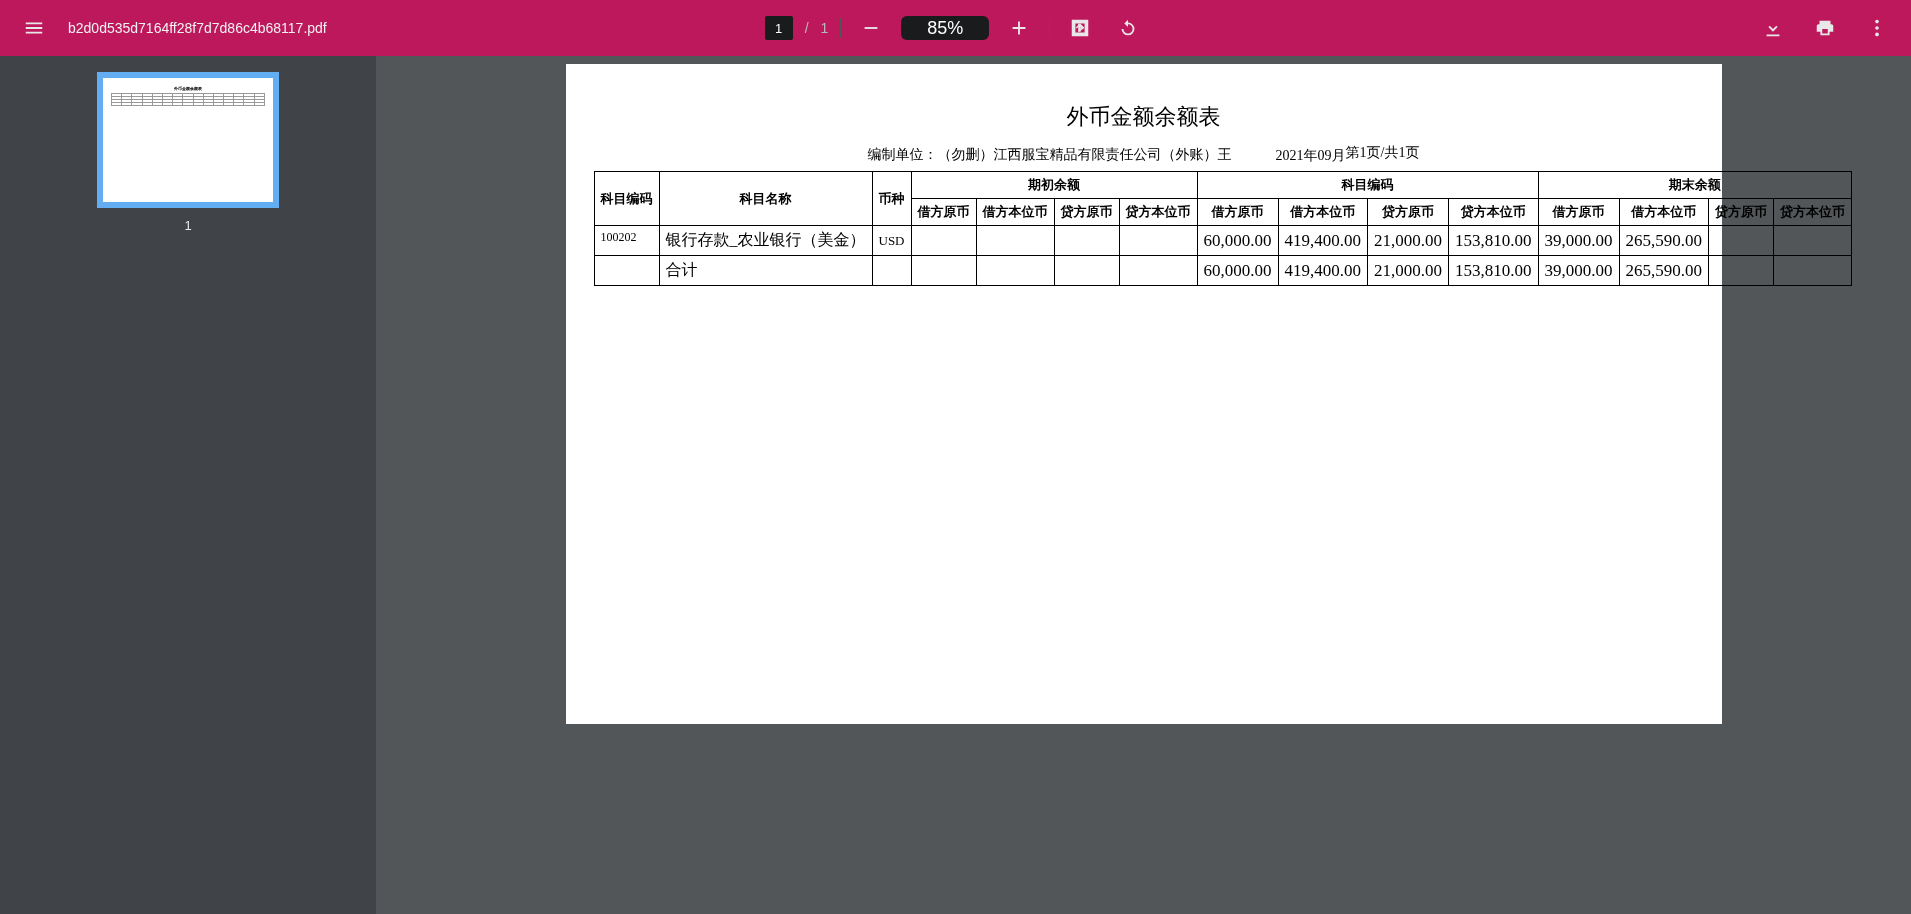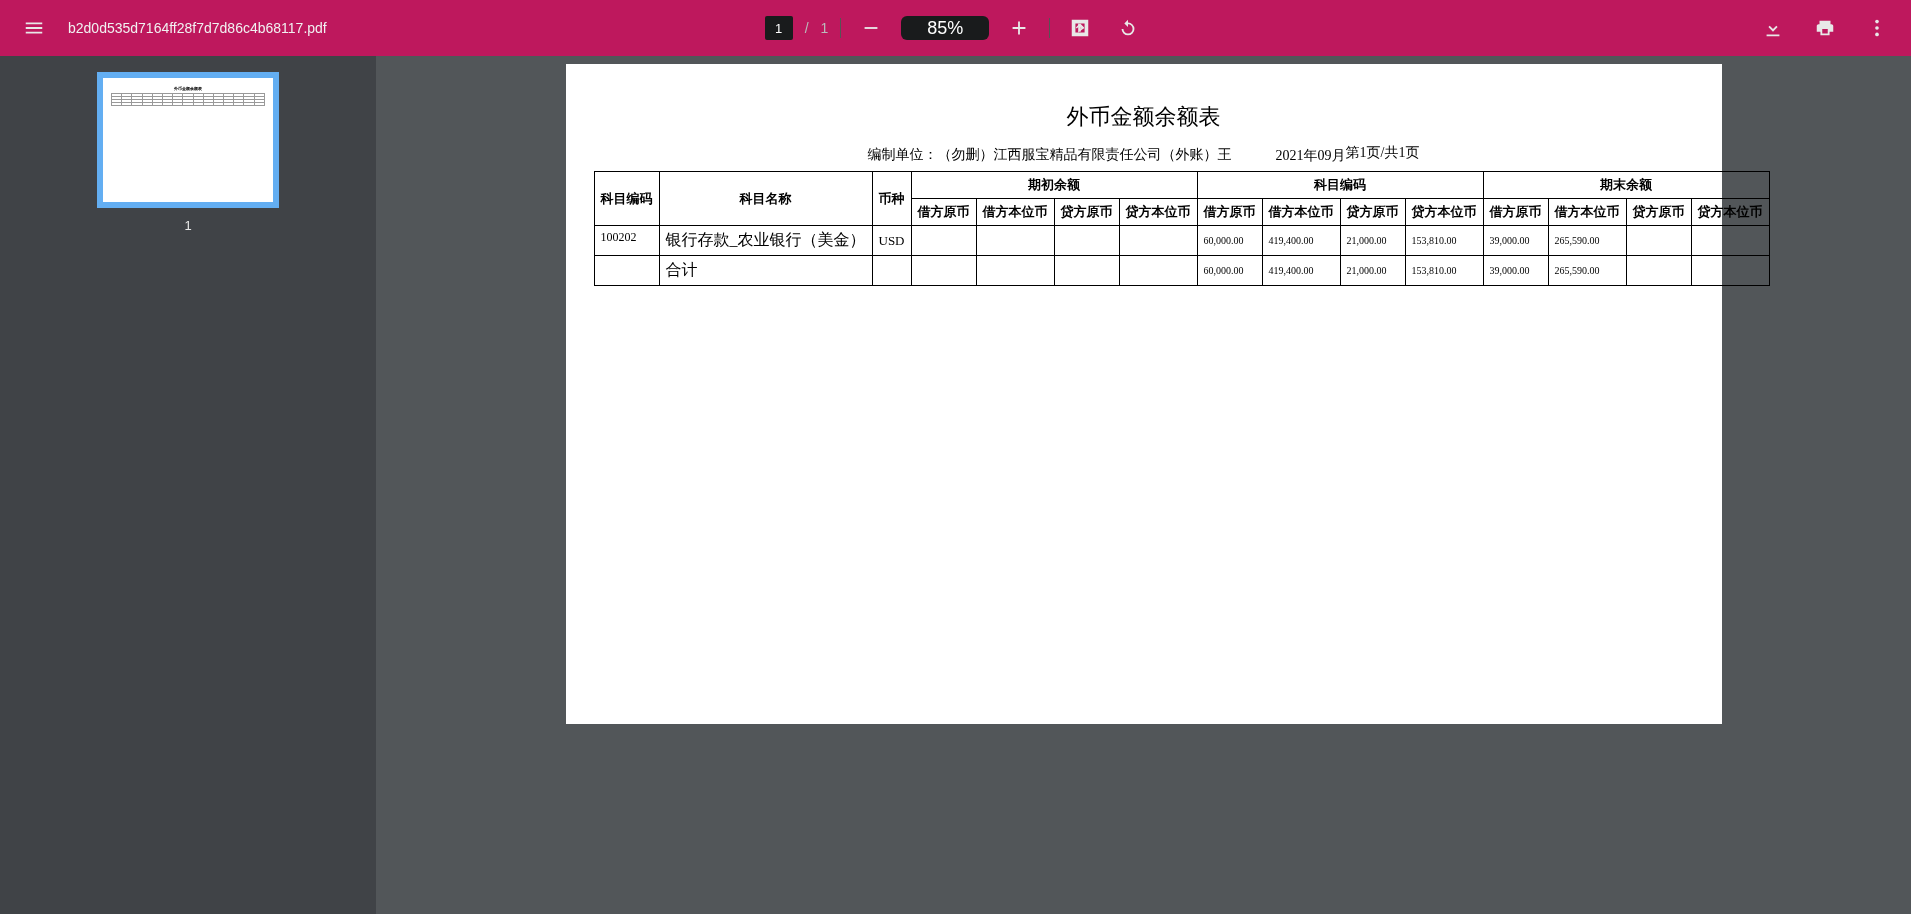--- a/index.html
+++ b/index.html
@@ -58,21 +58,21 @@
 .meta-row { display: flex; justify-content: center; align-items: flex-start; font-size: 14px; font-family: "SimSun","Songti SC",serif; }
 .meta-left { line-height: 1.5; }
 .meta-center { text-align: center; align-self: flex-end; margin-left: 44px; }
 .meta-right { align-self: flex-start; }
 
 .data-table { width: 100%; border-collapse: collapse; margin-top: 6px; font-family: "SimSun","Songti SC",serif; }
 .data-table th, .data-table td { border: 1px solid #000; font-size: 13px; padding: 4px 6px; text-align: center; white-space: nowrap; }
 .data-table th { font-weight: 700; }
 .data-table td.code { text-align: left; vertical-align: top; font-size: 12px; margin-top: 36px; }
 .data-table td.name { text-align: left; font-size: 16px; }
-.data-table td.num { text-align: left; font-size: 10px; }
+.data-table td.num { text-align: center; font-size: 17px; }
 .data-table td.cur { text-align: right; font-size: 13px; }
 
 
 .content::-webkit-scrollbar { width: 16px; height: 16px; }
 .content::-webkit-scrollbar-track { background: #424548; }
 .content::-webkit-scrollbar-thumb { background: #777a7d; border-radius: 0; }
 .content::-webkit-scrollbar-button { background: #424548; height: 16px; }
 </style>
 </head>
 <body>

